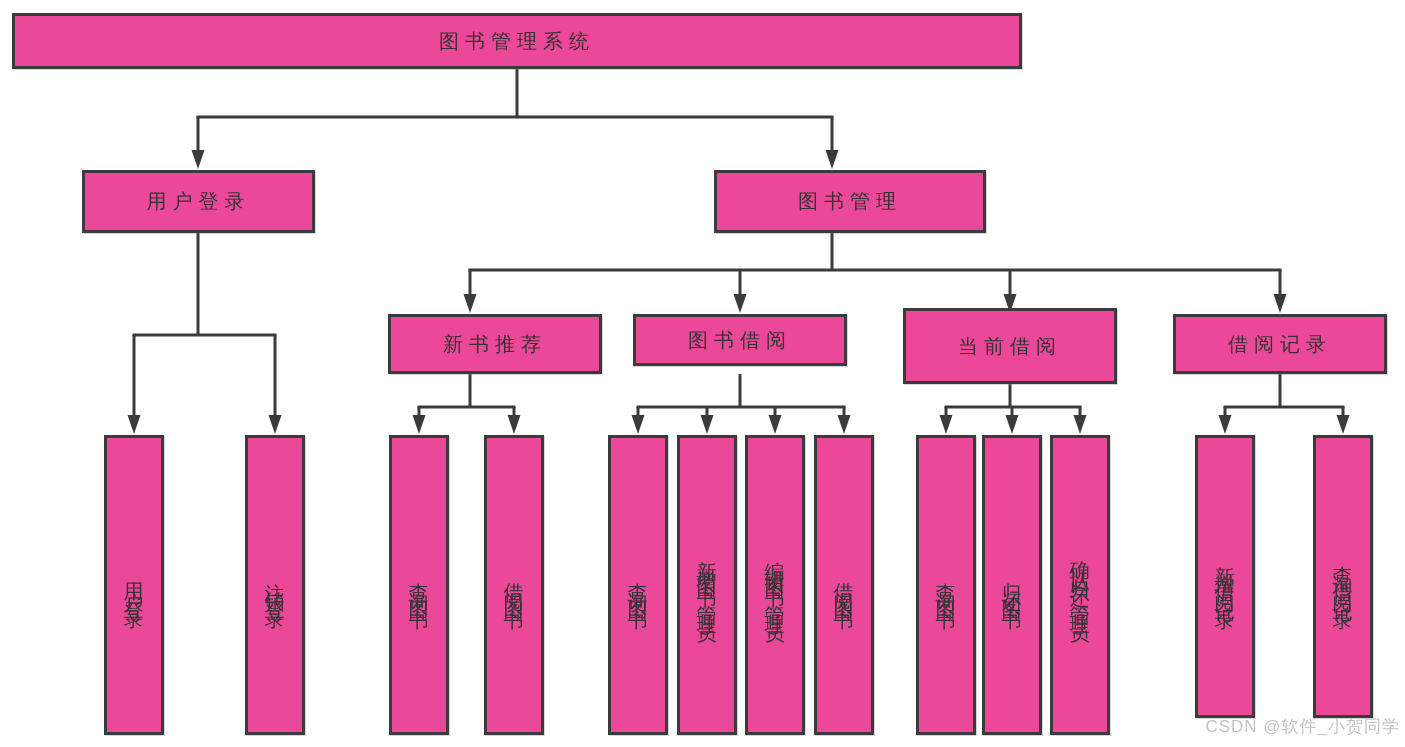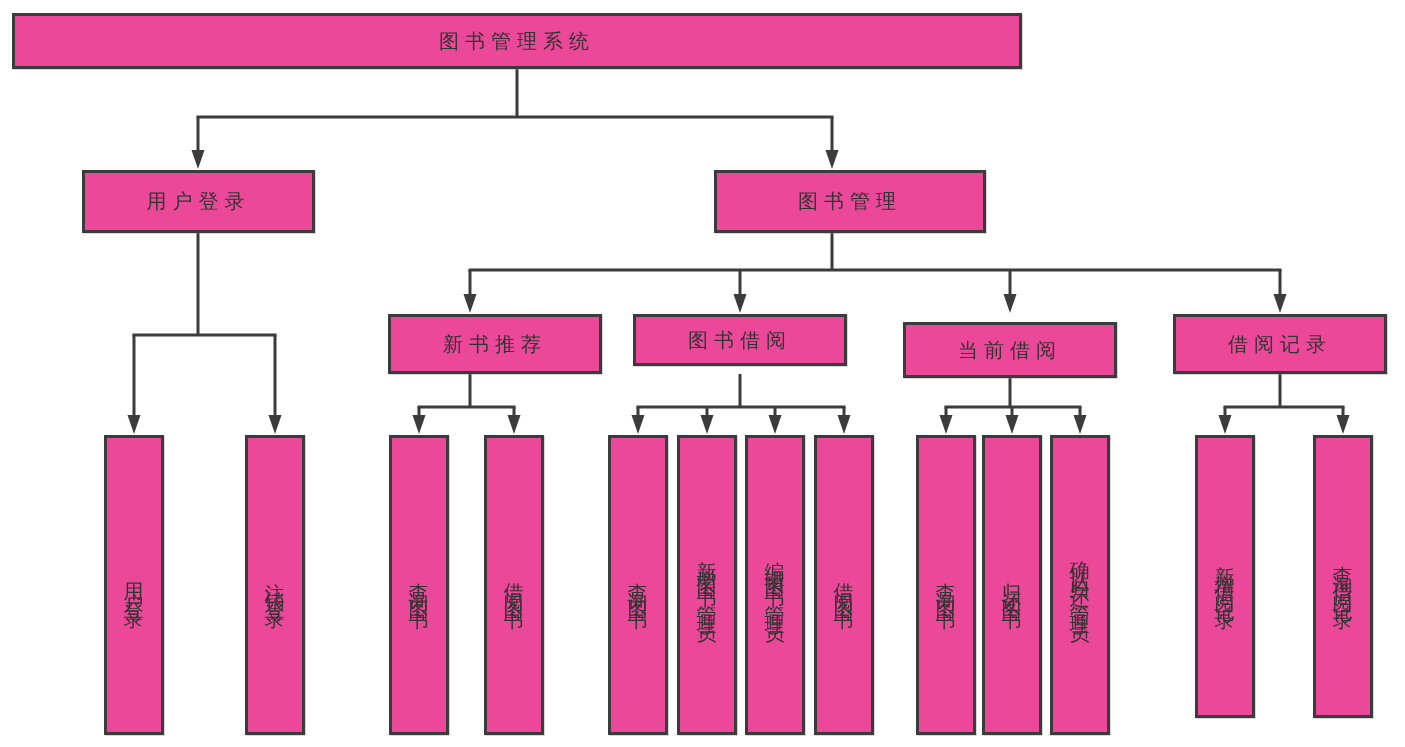--- a/index.html
+++ b/index.html
@@ -20,21 +20,21 @@
   .vbox .vtext{
     writing-mode:vertical-rl;text-orientation:mixed;
     font-size:20px;letter-spacing:9px;line-height:1;
   }
   
   #n-root  {left:12px;  top:13px;  width:1010px;height:56px;}
   #n-login {left:82px;  top:170px; width:233px; height:63px;}
   #n-mgmt  {left:714px; top:170px; width:272px; height:63px;}
   #n-s0{left:363px; top:314px;width:214px;height:60px;margin-left:25px;}
   #n-s1{left:633px; top:314px;width:214px;height:52px;}
-  #n-s2{left:903px; top:322px;width:214px;height:56px;text-align:right;}
+  #n-s2{left:903px; top:308px;width:214px;height:76px;text-align:right;}
   #n-s3{left:1173px;top:314px;width:214px;height:60px;font-family:Liberation Serif, serif;}
   #lf-login {left:104px;}
   #lf-logout{left:245px;}
   #lf-r0a{left:389px;}  #lf-r0b{left:484px;}
   #lf-r1a{left:608px;}  #lf-r1b{left:677px;}  #lf-r1c{left:745px;}  #lf-r1d{left:814px;}
   #lf-r2a{left:916px;}  #lf-r2b{left:982px;}  #lf-r2c{left:1050px;}
   #lf-r3a{left:1195px;height:283px;} #lf-r3b{left:1313px;height:283px;}
   .watermark{
     position:absolute;right:5px;top:715px;font-size:17px;color:#c3c3c3;
     letter-spacing:1px;z-index:5;
@@ -154,14 +154,15 @@
     <span class="vtext">确认归还（管理员）</span>
   </div>
 
   <div class="box vbox" id="lf-r3a">
     <span class="vtext">新增借阅记录</span>
   </div>
   <div class="box vbox" id="lf-r3b">
     <span class="vtext">查询借阅记录</span>
   </div>
 
+  <div class="watermark">CSDN @软件_小贺同学</div>
 
 </div>
 
 </body></html>

